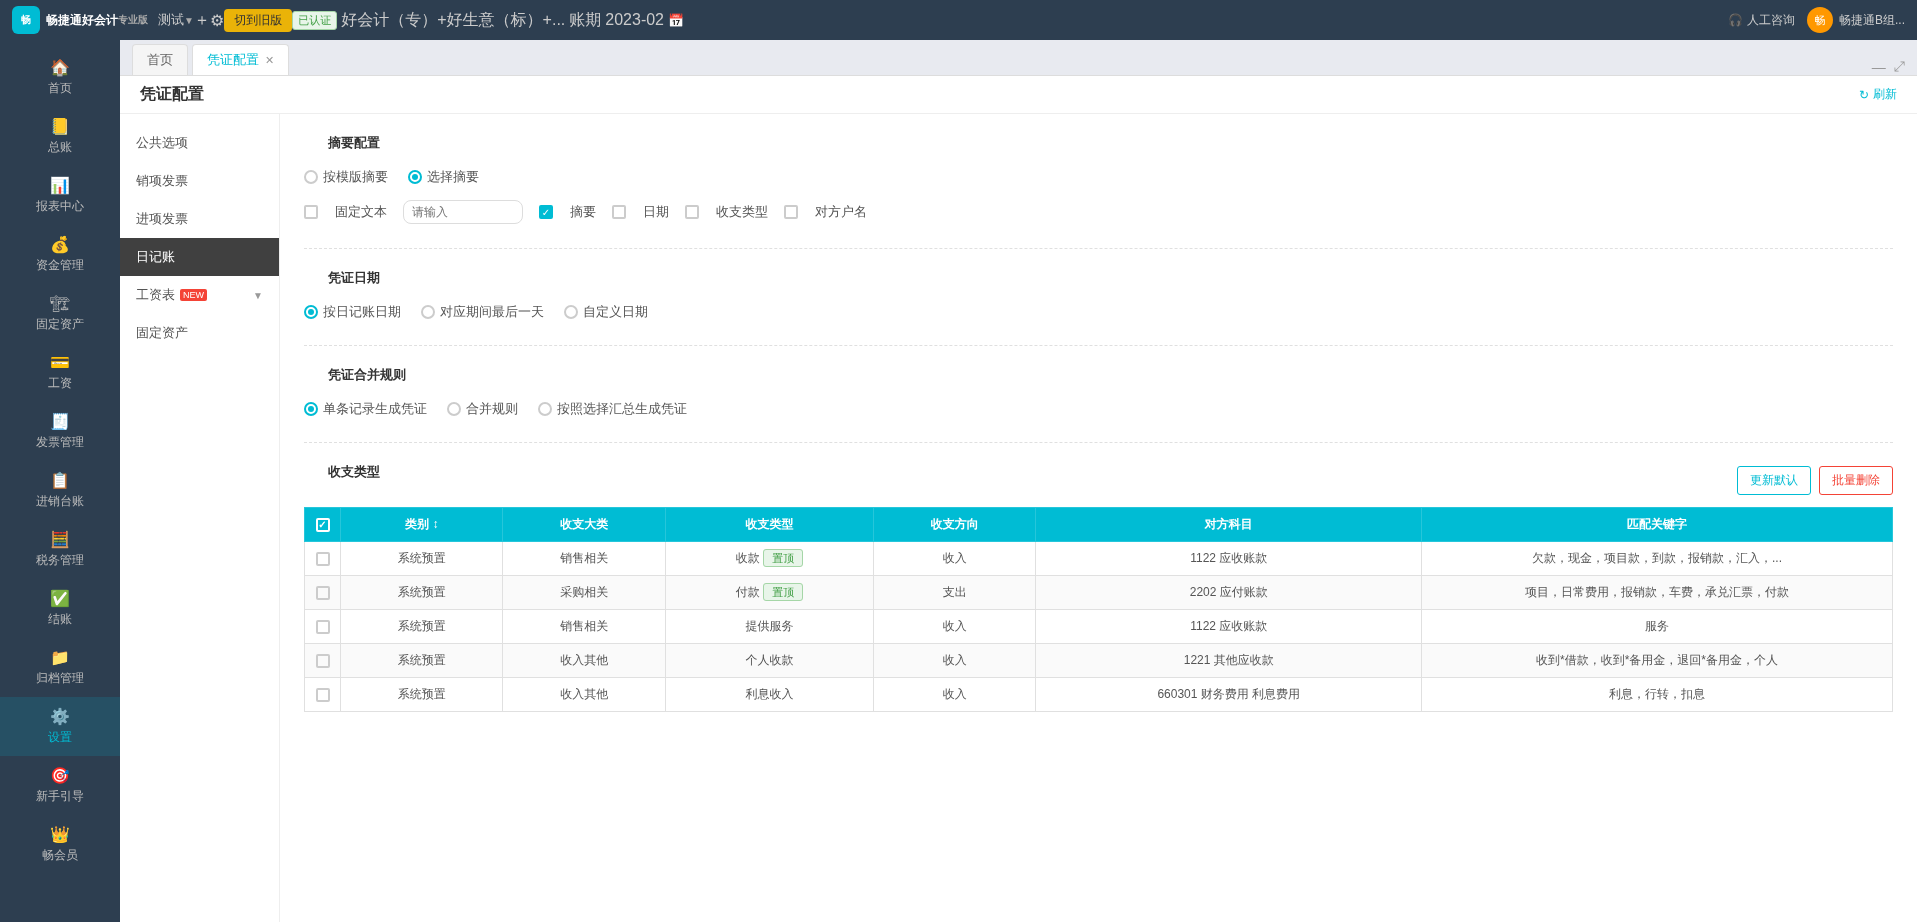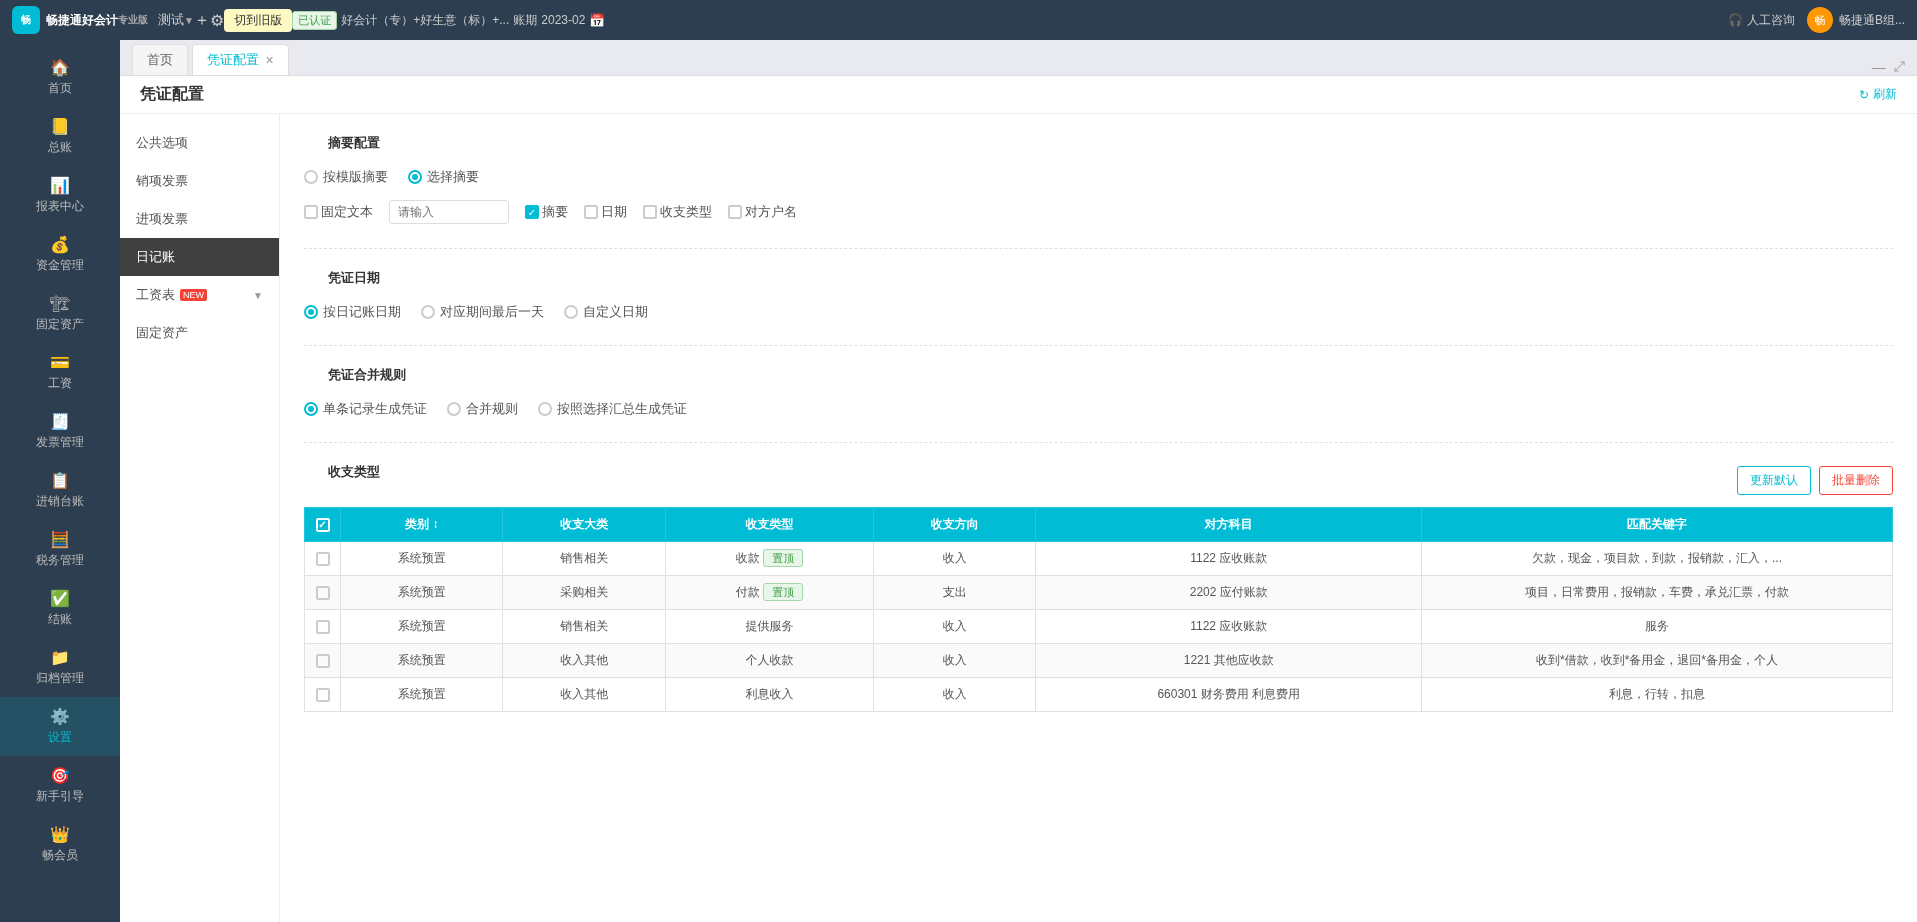--- a/index.html
+++ b/index.html
@@ -9,25 +9,25 @@
     .top-bar { height: 40px; background: #2d3e50; display: flex; align-items: center; padding: 0 12px; gap: 10px; flex-shrink: 0; }
     .logo-area { display: flex; align-items: center; gap: 6px; color: #fff; font-size: 13px; font-weight: bold; min-width: 120px; }
     .logo-icon { width: 28px; height: 28px; background: #00bcd4; border-radius: 6px; display: flex; align-items: center; justify-content: center; color: #fff; font-size: 10px; font-weight: bold; flex-shrink: 0; }
     .logo-text { display: flex; flex-direction: row; }
     .logo-title { color: #fff; font-size: 12px; font-weight: bold; line-height: 1.2; }
     .logo-subtitle { color: #aaa; font-size: 10px; }
     .top-bar-center { display: flex; align-items: center; flex: 1; }
     .test-label { color: #ccc; font-size: 13px; }
     .dropdown-arrow { color: #aaa; font-size: 10px; }
     .top-bar-icons { display: flex; align-items: center; gap: 8px; color: #ccc; font-size: 16px; }
-    .switch-btn { background: #fef9c3; color: #333; border: none; border-radius: 4px; padding: 3px 10px; font-size: 12px; cursor: pointer; }
+    .switch-btn { background: #eab308; color: #333; border: none; border-radius: 4px; padding: 3px 10px; font-size: 12px; cursor: pointer; }
     .status-tags { display: flex; align-items: center; gap: 4px; }
     .tag { font-size: 11px; padding: 1px 5px; border-radius: 3px; }
     .tag-certified { background: #e8f5e9; color: #43a047; border: 1px solid #a5d6a7; }
-    .tag-text { color: #ccc; font-size: 12px; }
+    .tag-text { color: #ccc; font-size: 16px; }
     .top-bar-right { display: flex; align-items: center; gap: 12px; margin-left: auto; }
     .service-btn { color: #ccc; font-size: 12px; display: flex; align-items: center; gap: 4px; cursor: pointer; }
     .user-info { display: flex; align-items: center; gap: 6px; color: #ccc; font-size: 12px; cursor: pointer; }
     .user-avatar { width: 26px; height: 26px; background: #ff9800; border-radius: 50%; display: flex; align-items: center; justify-content: center; color: #fff; font-size: 11px; }
 
     
     .main-layout { display: flex; flex: 1; overflow: hidden; }
 
     
     .sidebar { width: 120px; background: #2d3e50; display: flex; flex-direction: column; align-items: center; padding-top: 8px; flex-shrink: 0; }
@@ -69,24 +69,24 @@
 
     
     .radio-group { display: flex; align-items: center; gap: 20px; margin-bottom: 14px; }
     .radio-option { display: flex; align-items: center; gap: 5px; font-size: 13px; color: #555; cursor: pointer; }
     .radio-circle { width: 14px; height: 14px; border-radius: 50%; border: 2px solid #ccc; display: flex; align-items: center; justify-content: center; flex-shrink: 0; }
     .radio-circle.selected { border-color: #00bcd4; }
     .radio-circle.selected::after { content: ''; width: 6px; height: 6px; background: #00bcd4; border-radius: 50%; display: block; }
 
     
     .checkbox-row { display: flex; align-items: center; gap: 16px; margin-bottom: 10px; }
-    .checkbox-item { display: flex; align-items: center; gap: 3px; font-size: 13px; color: #555; cursor: pointer; }
+    .checkbox-item { display: flex; align-items: center; gap: 17px; font-size: 13px; color: #555; cursor: pointer; }
     .checkbox-box { width: 14px; height: 14px; border: 2px solid #ccc; border-radius: 2px; display: flex; align-items: center; justify-content: center; flex-shrink: 0; }
     .checkbox-box.checked { background: #00bcd4; border-color: #00bcd4; color: #fff; font-size: 10px; }
-    .text-input { border: 1px solid #ddd; border-radius: 3px; padding: 4px 8px; font-size: 12px; color: #999; width: 120px; outline: none; }
+    .text-input { border: 1px solid #ddd; border-radius: 8px; padding: 4px 8px; font-size: 12px; color: #999; width: 120px; outline: none; }
     .example-text { color: #00bcd4; font-size: 12px; margin-top: 6px; }
 
     
     .table-header-row { display: flex; align-items: center; justify-content: flex-end; gap: 8px; margin-bottom: 10px; }
     .action-btn { padding: 5px 12px; border: 1px solid #00bcd4; color: #00bcd4; background: #fff; border-radius: 3px; font-size: 12px; cursor: pointer; }
     .action-btn.danger { border-color: #f44336; color: #f44336; }
 
     
     .data-table { width: 100%; border-collapse: collapse; font-size: 12px; }
     .data-table th { background: #00bcd4; color: #fff; padding: 8px 10px; text-align: center; border: 1px solid #26c6da; white-space: nowrap; }

